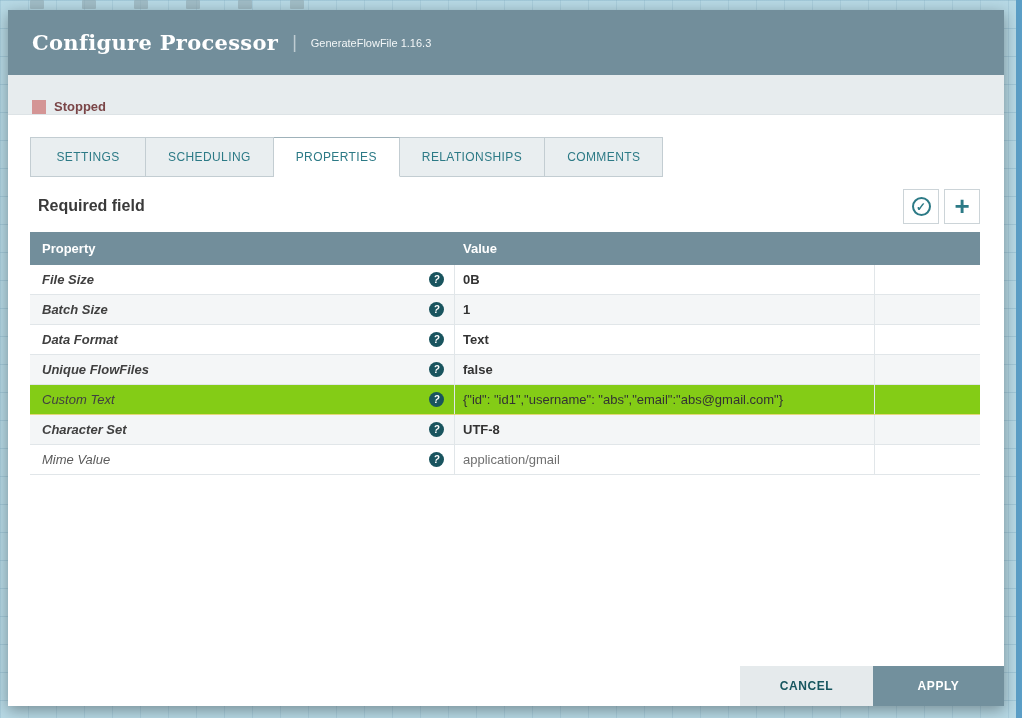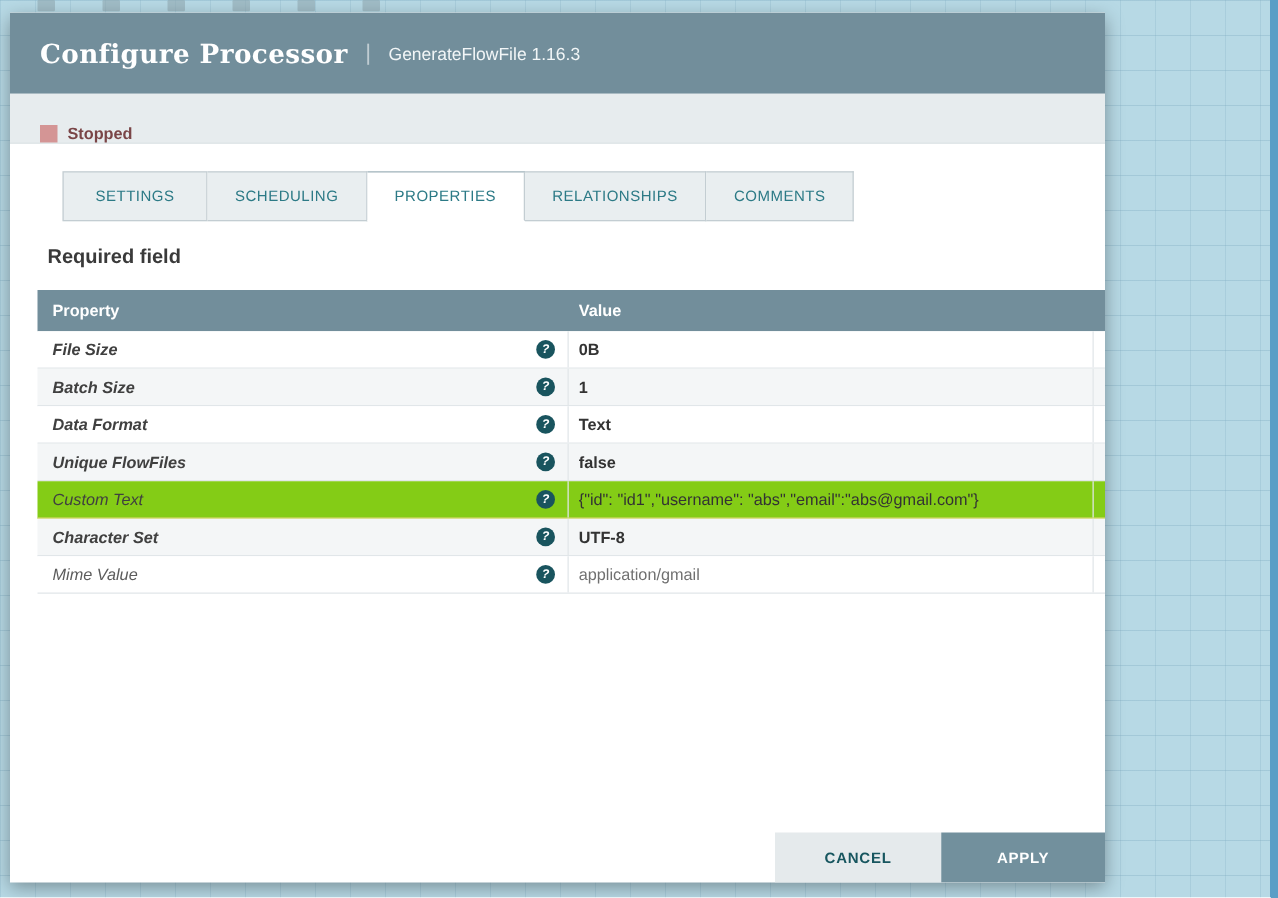--- a/index.html
+++ b/index.html
@@ -14,48 +14,48 @@
       repeating-linear-gradient(to right, rgba(125,170,192,0.25) 0 1px, transparent 1px 28px);
   }
   .right-edge-bar {
     position: absolute; top: 0; right: 0; width: 6px; height: 718px;
     background: #5b9ec6;
   }
   .top-peek { position: absolute; top: 0; left: 30px; height: 9px; display: flex; gap: 38px; opacity: 0.55; }
   .top-peek span { width: 14px; height: 9px; background: #8fa6ad; border-radius: 1px; }
 
   .dialog {
-    position: absolute; left: 8px; top: 10px; width: 876px; height: 696px;
+    position: absolute; left: 8px; top: 10px; width: 996px; height: 696px;
     background: #ffffff;
     box-shadow: 0 4px 14px rgba(0,0,0,0.35);
     overflow: hidden;
   }
 
   
   .dialog-header {
     height: 65px; background: #728e9b; color: #ffffff;
     display: flex; align-items: center; padding: 0 24px;
   }
   .dialog-title {
     font-family: "DejaVu Serif", "Liberation Serif", serif;
     font-weight: bold; font-size: 21px; letter-spacing: 0.3px;
   }
   .dialog-title-sep { margin: 0 14px; color: rgba(255,255,255,0.55); font-size: 18px; font-weight: 300; }
-  .dialog-subtitle { font-size: 14px; color: #f2f6f7; }
+  .dialog-subtitle { font-size: 11px; color: #f2f6f7; }
 
   
   .status-bar {
     height: 40px; background: #e7ecee; display: flex; align-items: flex-end; padding: 0 24px;
     border-bottom: 1px solid #dde3e6;
   }
   .stopped-square { width: 14px; height: 14px; background: #d49595; display: inline-block; margin-right: 8px; }
   .status-label { color: #7a4547; font-size: 13px; font-weight: bold; }
 
   
-  .tabs { position: absolute; left: 22px; top: 127px; display: flex; margin-left: 20px; }
+  .tabs { position: absolute; left: 22px; top: 127px; display: flex; }
   .tab {
     min-width: 116px; height: 40px; padding: 0 22px;
     display: flex; align-items: center; justify-content: center;
     border: 1px solid #c3cdd2; border-left-width: 0;
     background: #e9eef0; color: #2c7a86;
     font-size: 12px; letter-spacing: 0.4px; cursor: default;
   }
   .tab:first-child { border-left-width: 1px; }
   .tab.active { background: #ffffff; border-bottom-color: #ffffff; border-top: 1px solid #9fb2ba; }
 

